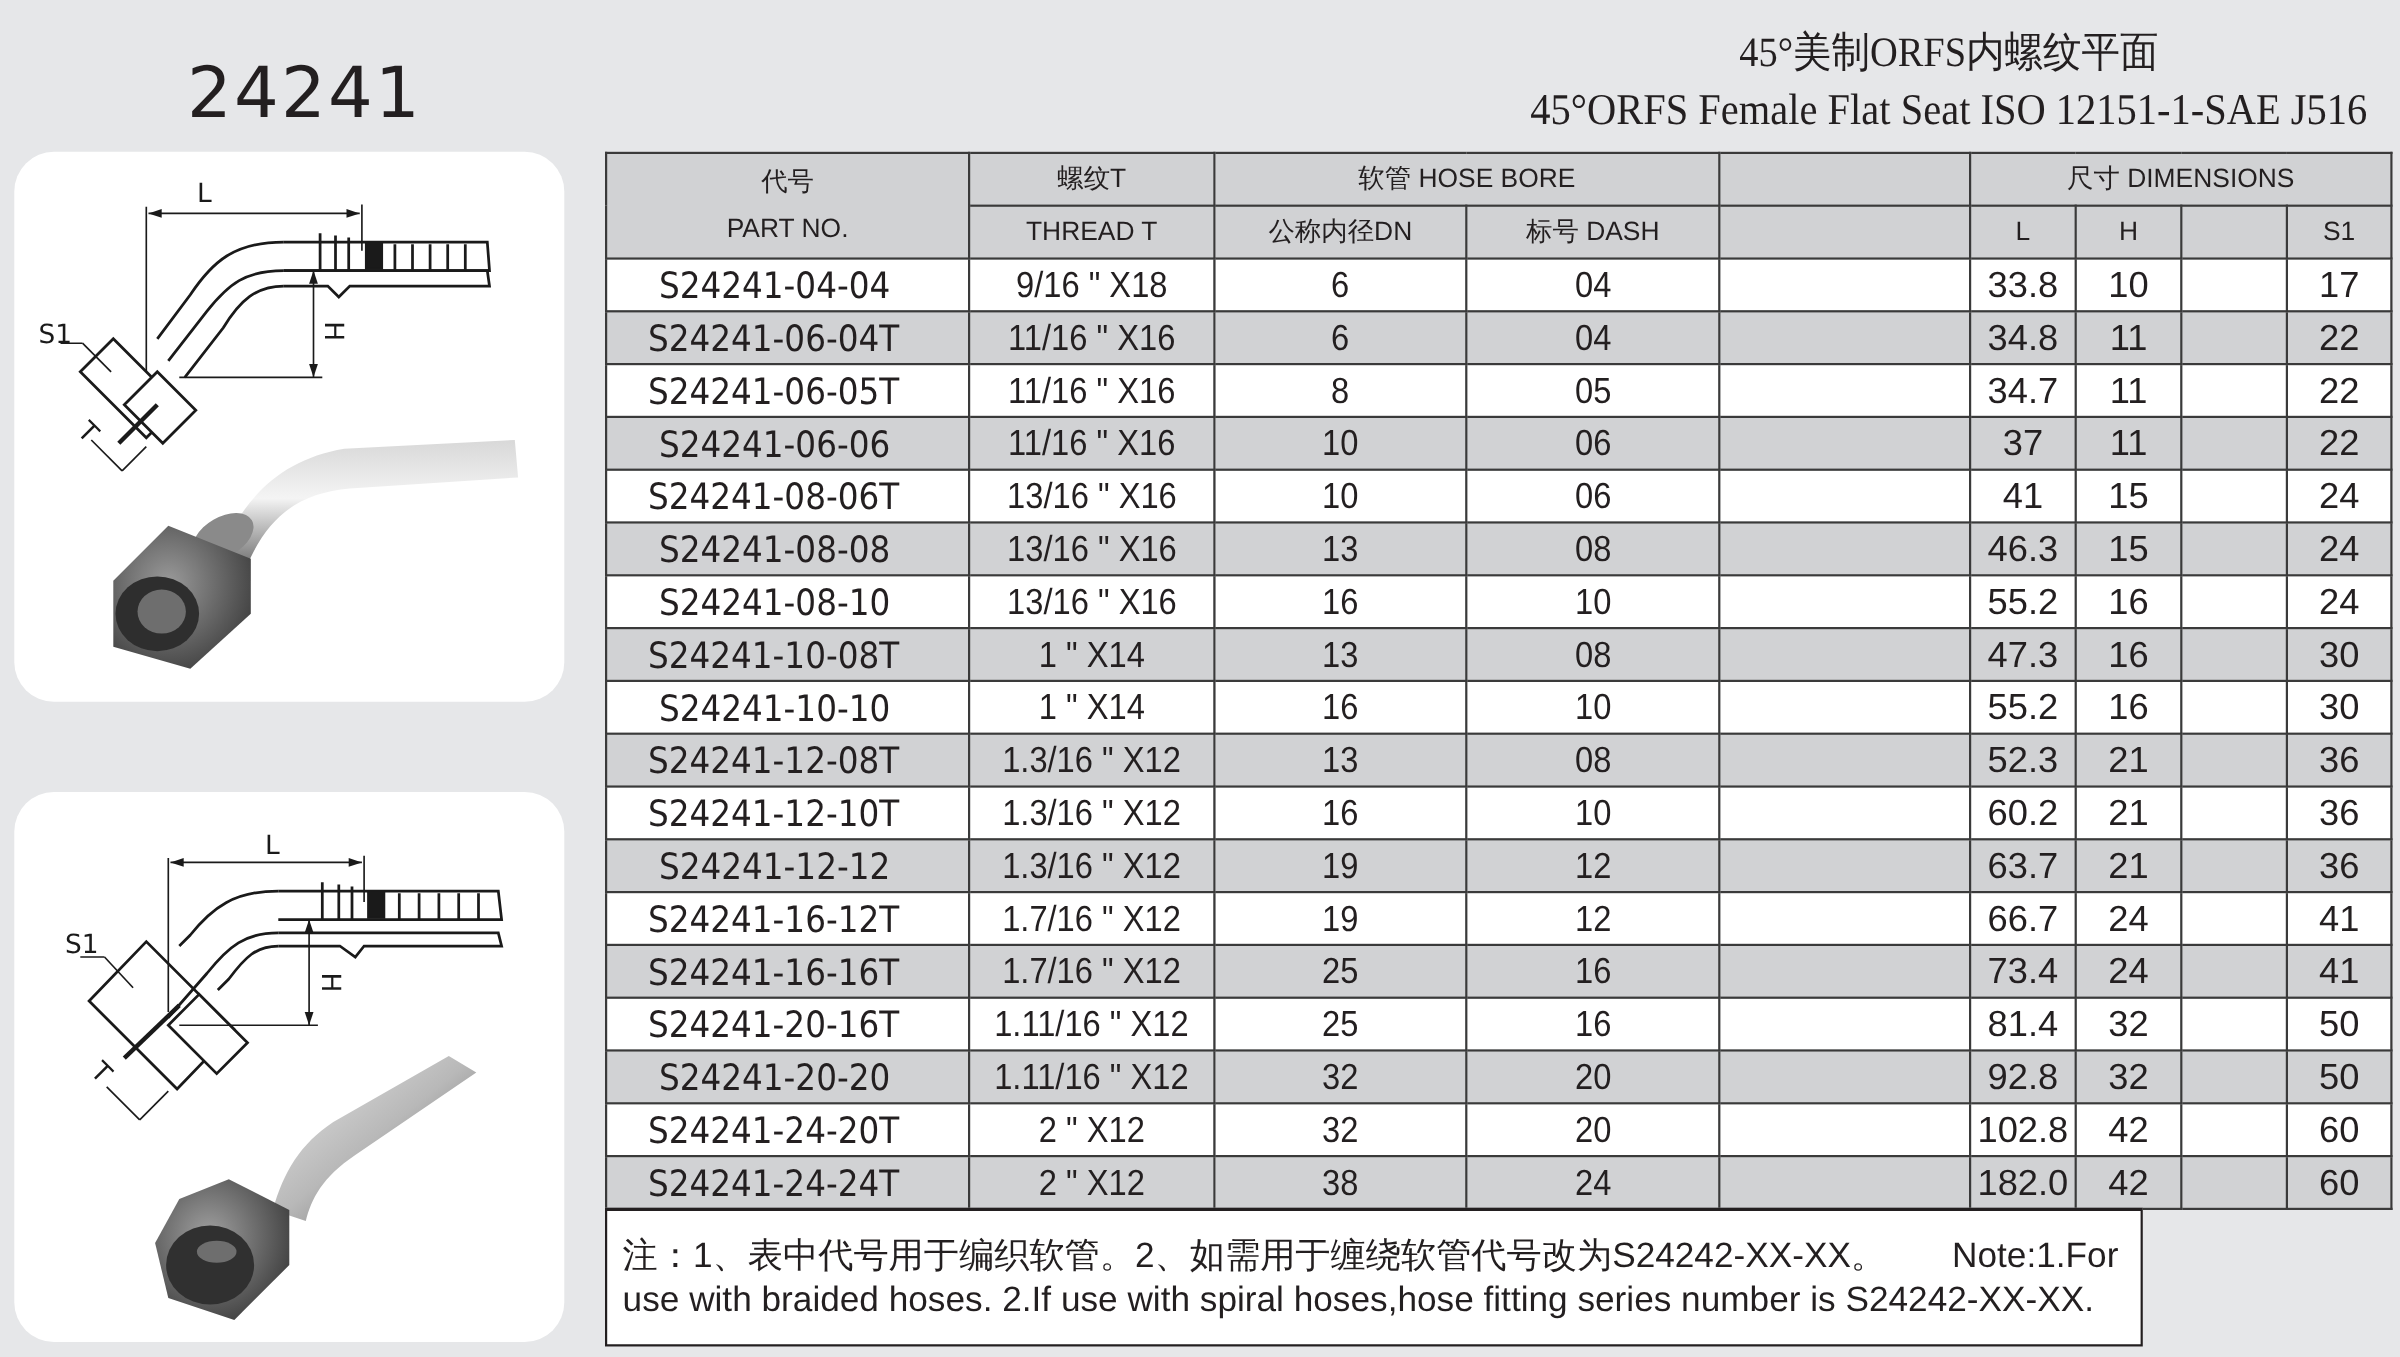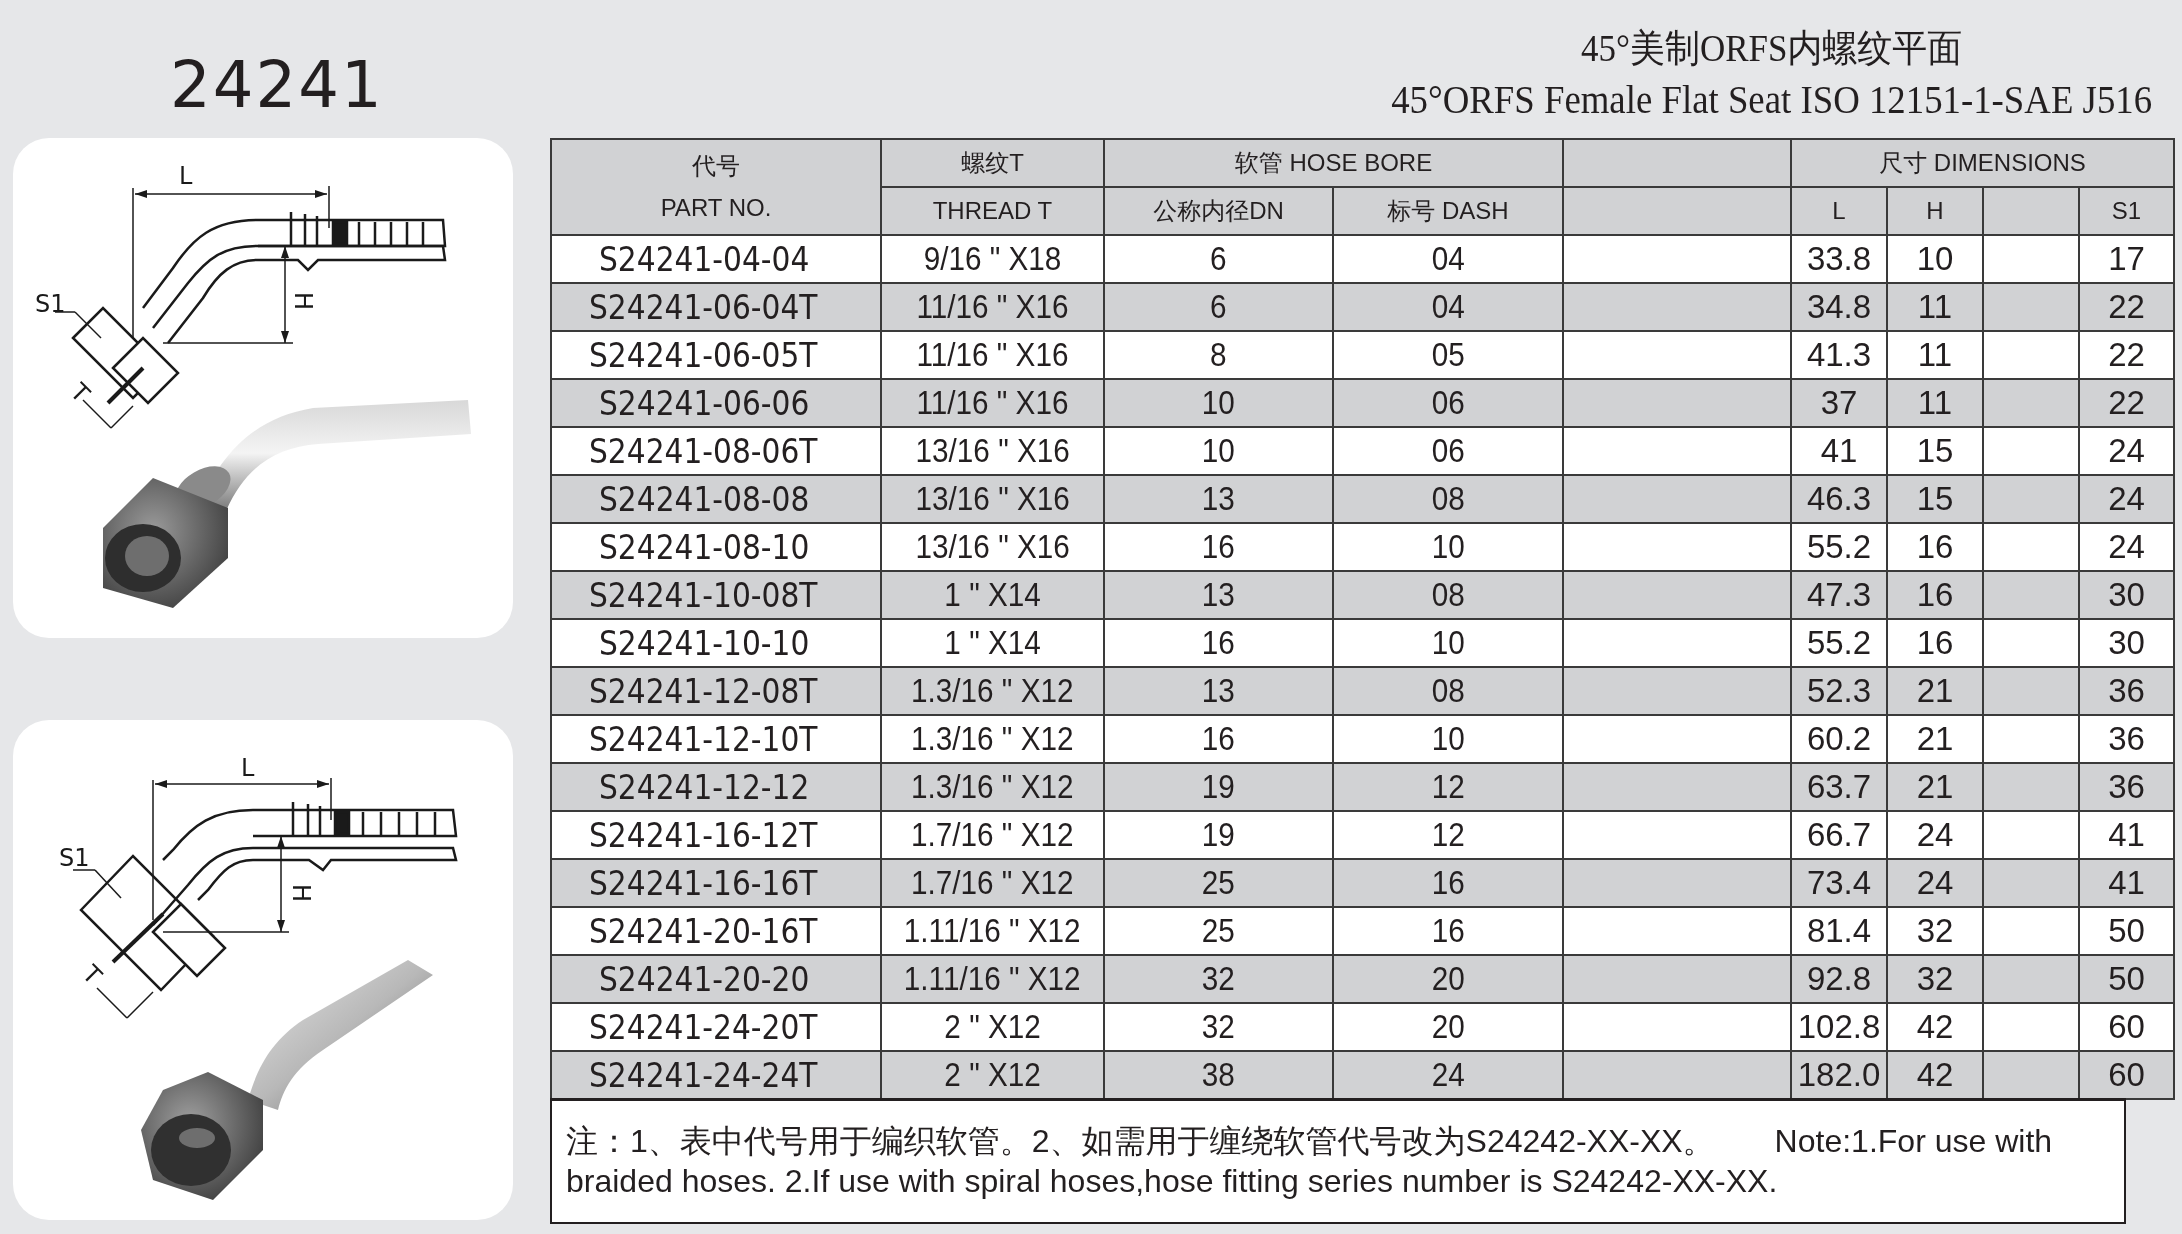--- a/index.html
+++ b/index.html
@@ -49,21 +49,21 @@
   tr.plain td { background: #ffffff; }
   td.part { font-family: "DejaVu Sans", sans-serif; font-size: 31px; text-align: left; padding-left: 40px; transform-origin: left; }
   td.part span { display: inline-block; transform: scaleX(0.9); transform-origin: left; }
   td.thread span, td.dn span, td.dash span { display: inline-block; transform: scaleX(0.9); }
   td.num { font-family: "Liberation Sans", sans-serif; margin-top: 12px; }
   td.s1 { text-align: right; padding-right: 18px; }
   th.s1 { text-align: right; padding-right: 18px; }
 
   .note {
     position: absolute; left: 550px; top: 1098px;
-    width: 1576px; height: 126px;
+    width: 1398px; height: 126px;
     border: 2px solid #231f20; border-top-width: 3px;
     background: #ffffff;
     box-sizing: border-box;
     padding: 20px 0 0 14px;
     font-size: 32px; line-height: 40px;
     color: #231f20;
   }
   .note span { display: inline; }
   .note .gap { display: inline-block; width: 60px; }
 </style>
@@ -254,21 +254,21 @@
         <td class="num"><span>11</span></td>
         <td class="blank"></td>
         <td class="num s1"><span>22</span></td>
       </tr>
       <tr class="plain">
         <td class="part"><span>S24241-06-05T</span></td>
         <td class="thread"><span>11/16 " X16</span></td>
         <td class="dn"><span>8</span></td>
         <td class="dash"><span>05</span></td>
         <td class="blank"></td>
-        <td class="num"><span>41.3</span></td>
+        <td class="num"><span>34.7</span></td>
         <td class="num"><span>11</span></td>
         <td class="blank"></td>
         <td class="num s1"><span>22</span></td>
       </tr>
       <tr class="shade">
         <td class="part"><span>S24241-06-06</span></td>
         <td class="thread"><span>11/16 " X16</span></td>
         <td class="dn"><span>10</span></td>
         <td class="dash"><span>06</span></td>
         <td class="blank"></td>

